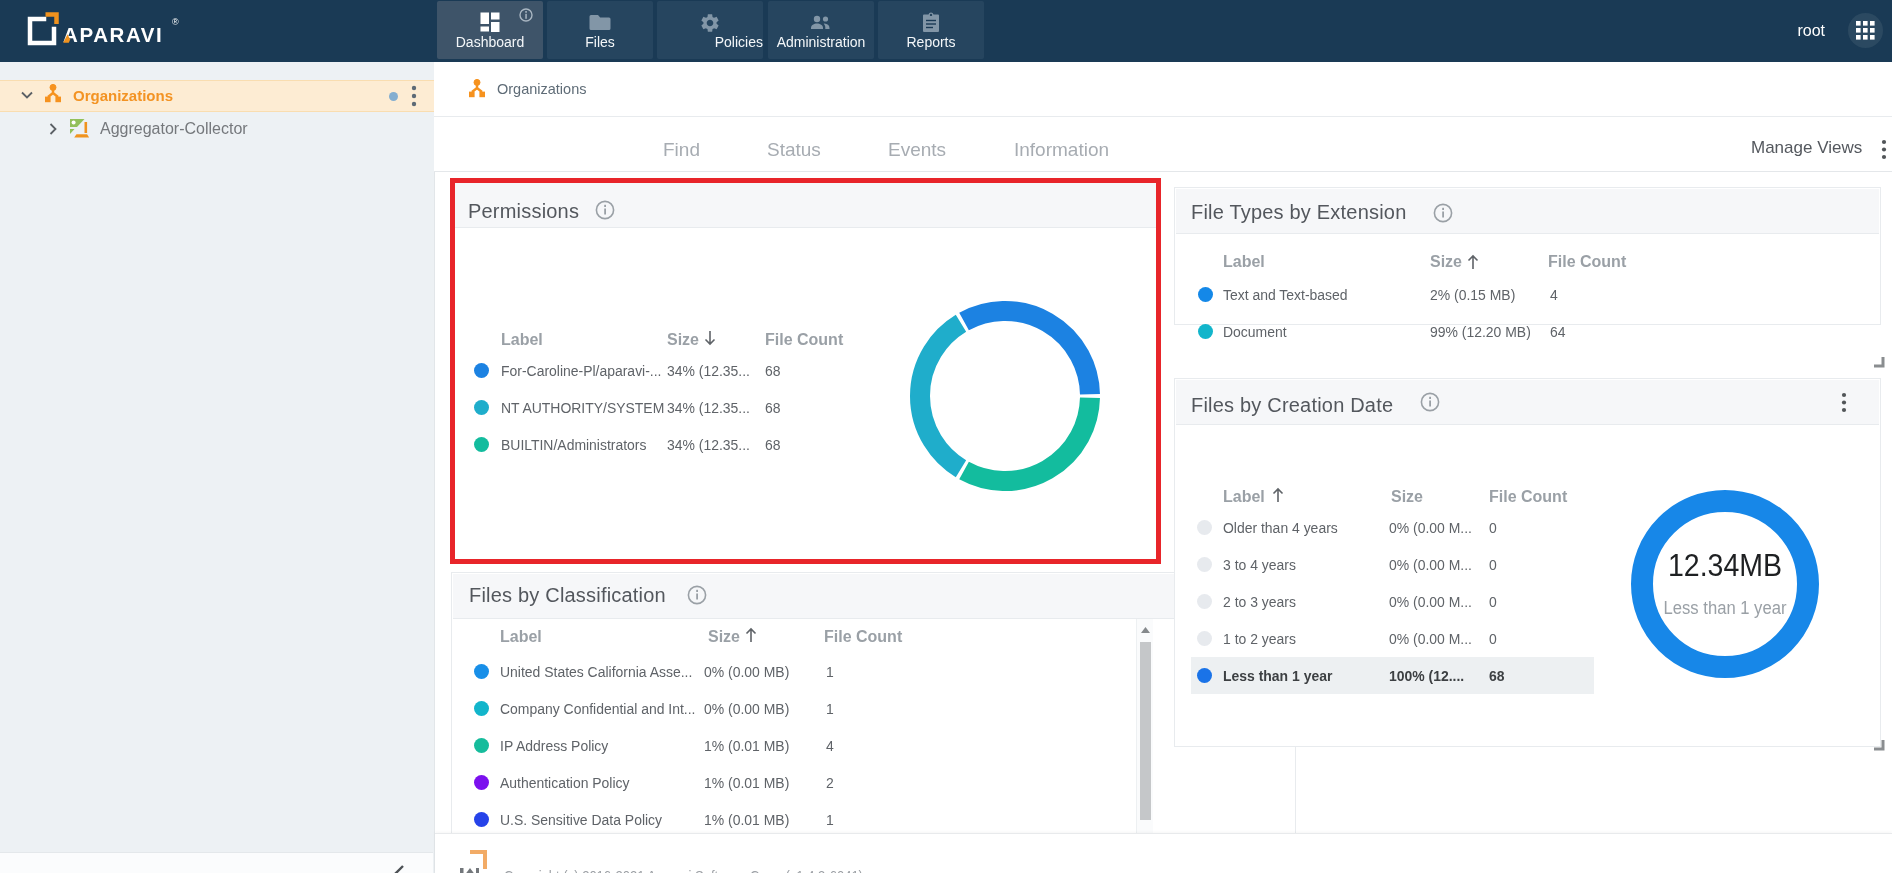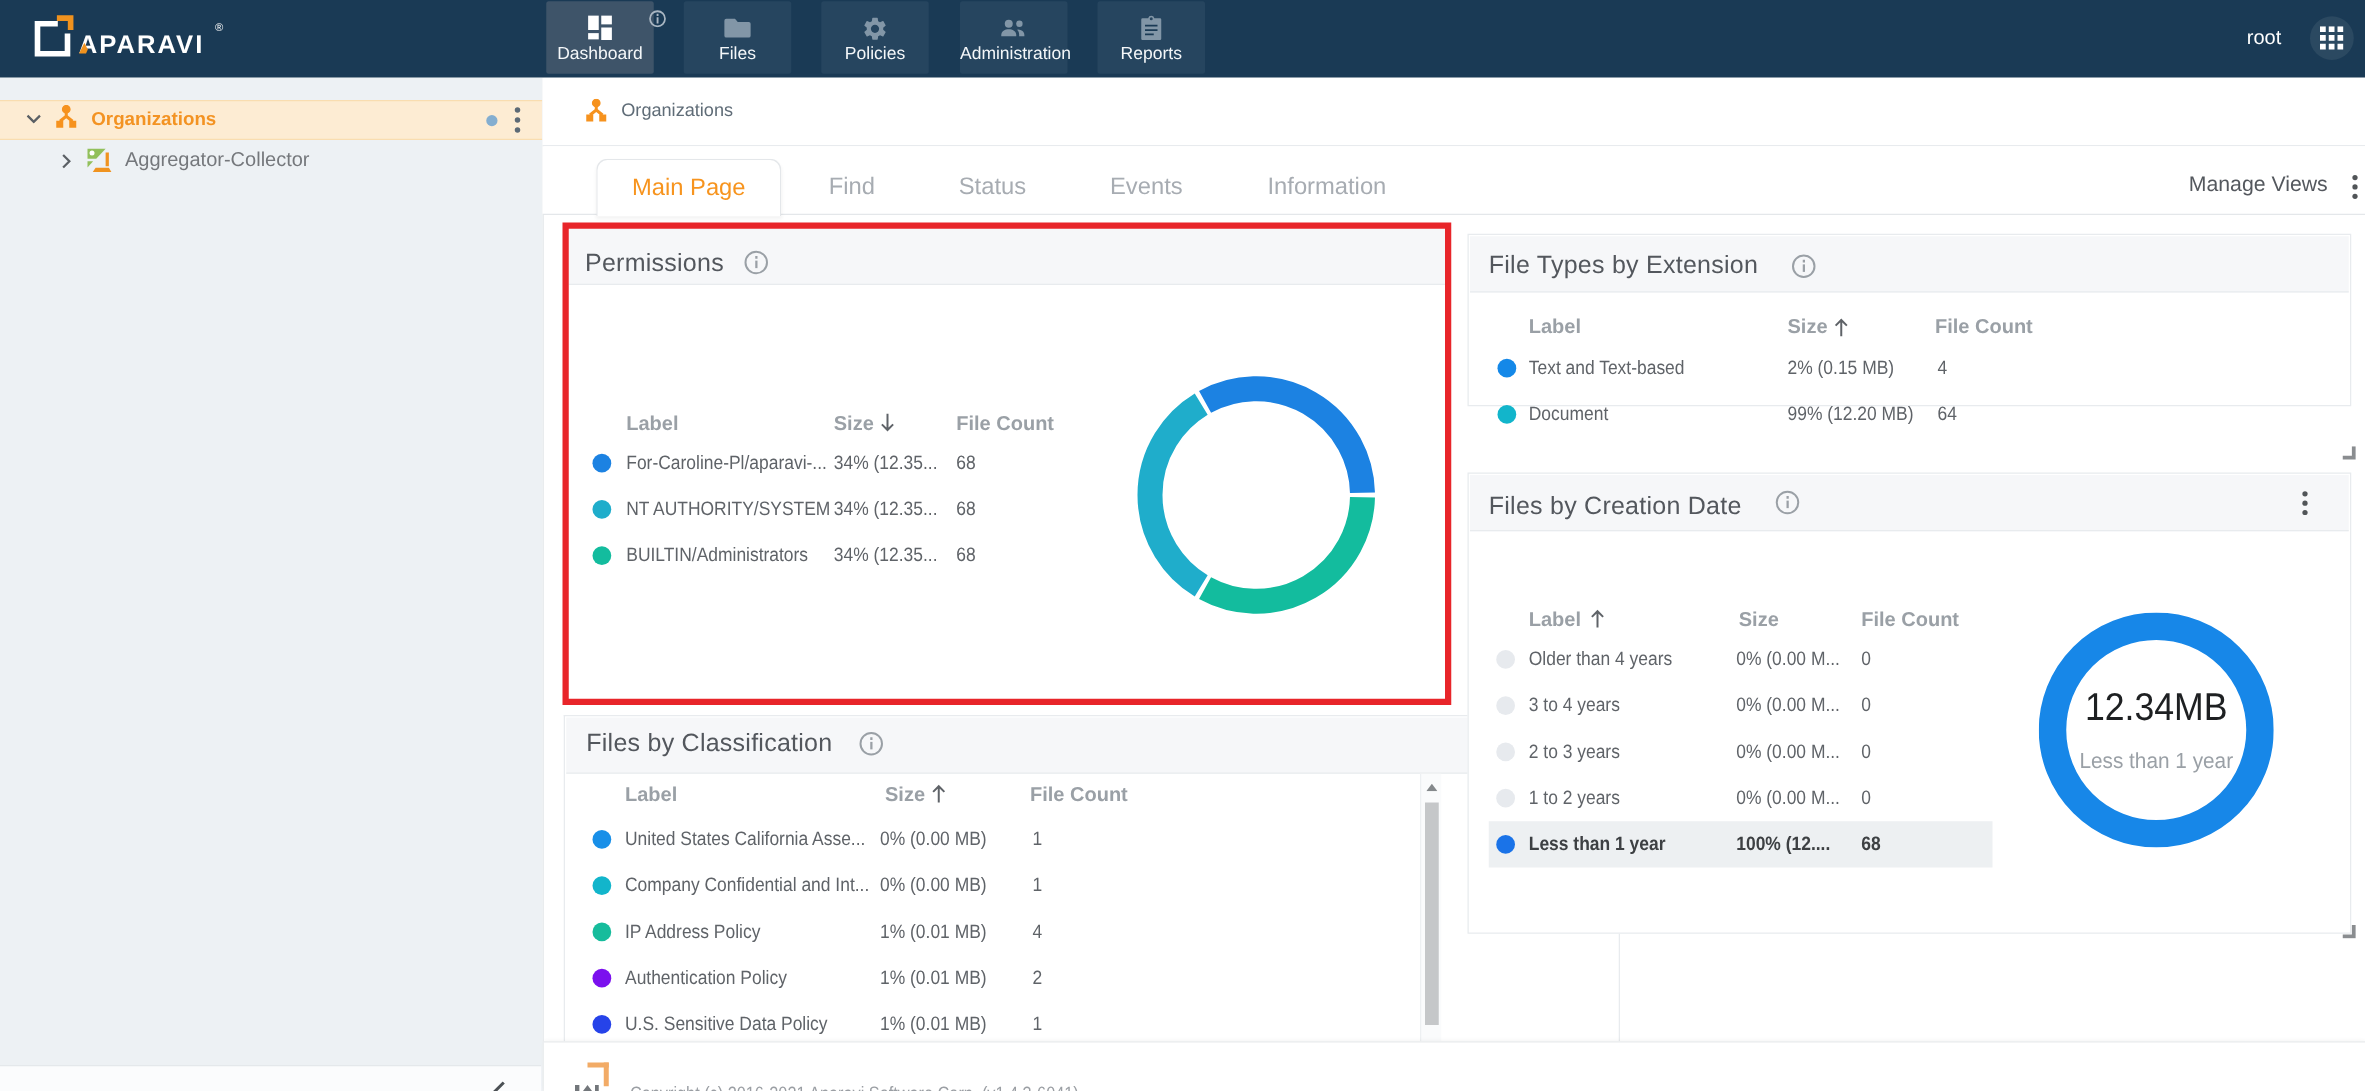--- a/index.html
+++ b/index.html
@@ -2,21 +2,21 @@
 <html><head>
 <meta charset="utf-8">
 <style>
 * { margin:0; padding:0; box-sizing:border-box; }
 html,body { width:1892px; height:873px; overflow:hidden; font-family:"Liberation Sans", sans-serif; background:#fff; }
 #page { position:relative; width:1892px; height:873px; overflow:hidden; }
 .abs { position:absolute; }
 
 
 #header { position:absolute; left:0; top:0; width:1892px; height:62px; background:#1a3a55; z-index:50; }
-.navbtn { position:absolute; top:1px; height:58px; width:86px; background:#26455f; border-radius:2px; text-align:center; }
+.navbtn { position:absolute; top:1px; height:58px; width:106px; background:#26455f; border-radius:2px; text-align:center; }
 .navbtn.sel { background:#3e5469; }
 .navbtn .lbl { position:absolute; left:0; right:0; top:33px; font-size:14px; color:#f4f7f9; }
 .navbtn svg { position:absolute; left:50%; top:11px; transform:translateX(-50%); }
 
 
 #sidebar { position:absolute; left:0; top:62px; width:434px; height:811px; background:#edf1f4; }
 #orgrow { position:absolute; left:0; top:18px; width:434px; height:32px; background:#fdecd3; border-top:1px solid #f9ddb0; border-bottom:1px solid #f9ddb0; }
 #sidefoot { position:absolute; left:0; top:790px; width:433px; height:21px; background:#fbfcfd; border-top:1px solid #e4e8eb; }
 
 
@@ -72,21 +72,21 @@
       <rect x="6.3" y="5.8" width="1.5" height="5" fill="#a9b6c2"></rect>
           <rect x="6.3" y="3" width="1.5" height="1.8" fill="#a9b6c2"></rect>
     </svg>
   </div>
   <div class="navbtn" style="left:547px;">
     <svg width="22" height="20" viewBox="0 0 22 20">
           <path fill="#8296a7" d="M2 3 h7 l2.2 2.5 H20 a1.5 1.5 0 0 1 1.5 1.5 v9.5 a1.5 1.5 0 0 1 -1.5 1.5 H2 a1.5 1.5 0 0 1 -1.5 -1.5 V4.5 A 1.5 1.5 0 0 1 2 3 z"></path>
         </svg>
     <div class="lbl">Files</div>
   </div>
-  <div class="navbtn" style="left:657px;">
+  <div class="navbtn" style="left:657px;text-align:right;">
     <svg width="22" height="22" viewBox="0 0 24 24">
           <path fill="#8296a7" d="M19.14 12.94c.04-.3.06-.61.06-.94 0-.32-.02-.64-.07-.94l2.03-1.58c.18-.14.23-.41.12-.61l-1.92-3.32c-.12-.22-.37-.29-.59-.22l-2.39.96c-.5-.38-1.03-.7-1.62-.94l-.36-2.54c-.04-.24-.24-.41-.48-.41h-3.84c-.24 0-.43.17-.47.41l-.36 2.54c-.59.24-1.13.57-1.62.94l-2.39-.96c-.22-.08-.47 0-.59.22L2.74 8.87c-.12.21-.08.47.12.61l2.03 1.58c-.05.3-.09.63-.09.94s.02.64.07.94l-2.03 1.58c-.18.14-.23.41-.12.61l1.92 3.32c.12.22.37.29.59.22l2.39-.96c.5.38 1.03.7 1.62.94l.36 2.54c.05.24.24.41.48.41h3.84c.24 0 .44-.17.47-.41l.36-2.54c.59-.24 1.13-.56 1.62-.94l2.39.96c.22.08.47 0 .59-.22l1.92-3.32c.12-.22.07-.47-.12-.61l-2.01-1.58zM12 15.6c-1.98 0-3.6-1.62-3.6-3.6s1.62-3.6 3.6-3.6 3.6 1.62 3.6 3.6-1.62 3.6-3.6 3.6z"></path>
         </svg>
     <div class="lbl">Policies</div>
   </div>
   <div class="navbtn" style="left:768px;">
     <svg width="26" height="20" viewBox="0 0 26 20">
           <g fill="#8296a7">
       <circle cx="9" cy="7" r="3.2"></circle>
             <path d="M3 16 c0-3 3-4.6 6-4.6 s6 1.6 6 4.6 v1 H3 z"></path>
@@ -177,23 +177,20 @@
     <circle cx="10" cy="3.4" r="3"></circle>
     <path d="M10 4 v5 M10 9 L5 13 M10 9 L15 13" fill="none" stroke-width="2.4"></path>
     <rect x="2" y="12.6" width="5.6" height="5.6" stroke="none"></rect>
           <rect x="12.4" y="12.6" width="5.6" height="5.6" stroke="none"></rect>
   </g>
       </svg>
   <div class="abs" style="left:63px; top:19px; font-size:14.5px; color:#5f6c77;">Organizations</div>
 </div>
 <div id="tabrow"></div>
 <div id="tabline"></div>
-<div id="activetab">
-      <span>Main Page</span>
-    </div>
 <div class="tab" style="left:663px;">Find</div>
 <div class="tab" style="left:767px;">Status</div>
 <div class="tab" style="left:888px;">Events</div>
 <div class="tab" style="left:1014px;">Information</div>
 <div id="manageviews">Manage Views</div>
 <svg class="abs" style="left:1881px; top:139px; z-index:5;" width="6" height="21" viewBox="0 0 6 21">
       <g fill="#515558">
   <circle cx="3" cy="3" r="2.1"></circle>
         <circle cx="3" cy="10.5" r="2.1"></circle>
         <circle cx="3" cy="18" r="2.1"></circle>

